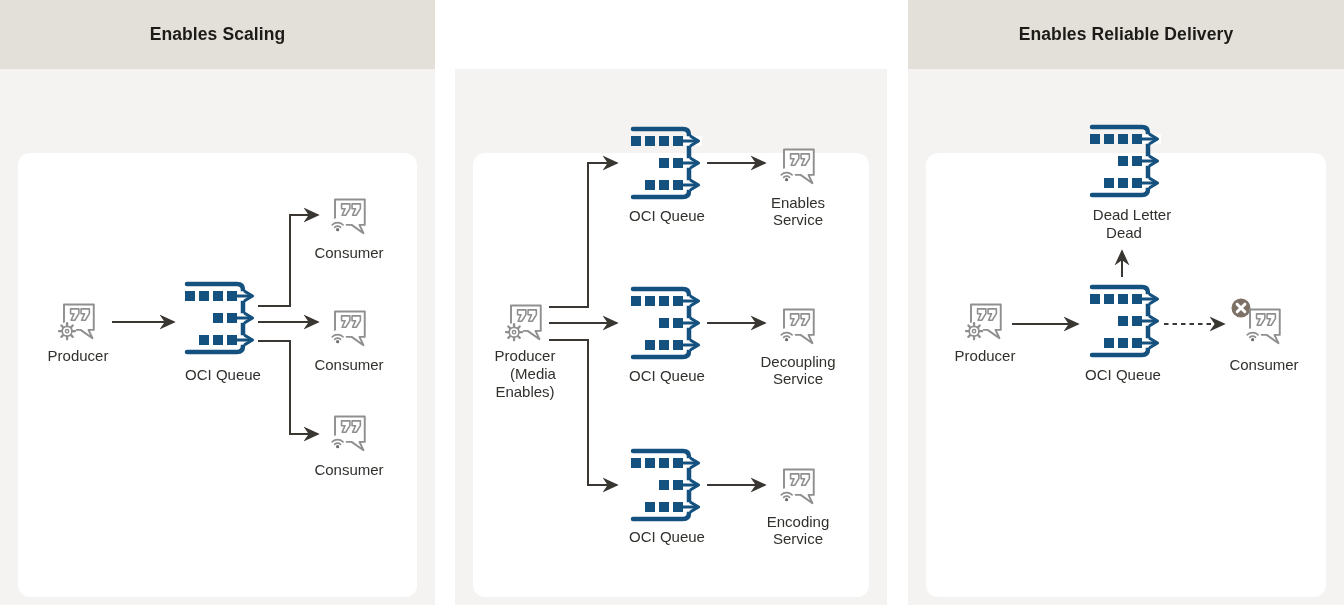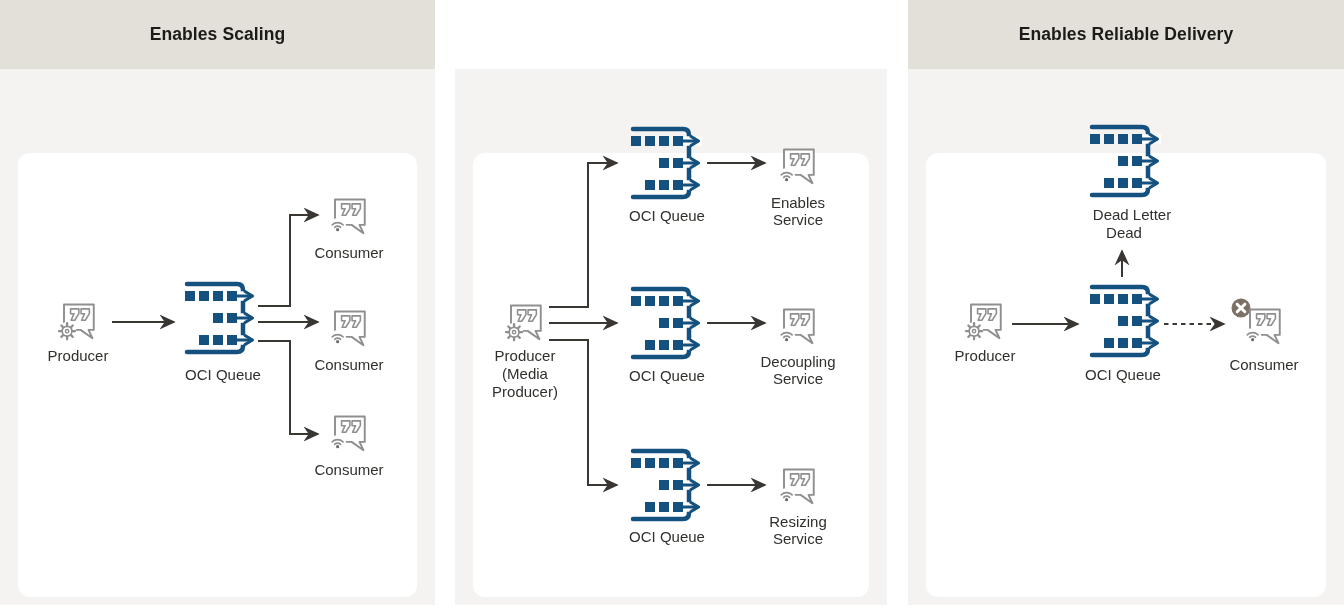--- a/index.html
+++ b/index.html
@@ -221,32 +221,32 @@
           <use href="#sym-consumer"></use>
         </svg>
     </div>
     <div class="node" style="left:322px;top:466px;width:42px;height:42px">
       <svg viewBox="0 0 48 48">
           <use href="#sym-consumer"></use>
         </svg>
     </div>
 
     <div class="lbl" style="left:70px;top:347px">Producer</div>
-    <div class="lbl" style="left:70px;top:365px">(Media</div>
-    <div class="lbl" style="left:70px;top:383px">Producer)</div>
+    <div class="lbl" style="left:78px;top:365px">(Media</div>
+    <div class="lbl" style="left:70px;top:383px">Enables)</div>
 
     <div class="lbl" style="left:212px;top:207px">OCI Queue</div>
     <div class="lbl" style="left:212px;top:367px">OCI Queue</div>
     <div class="lbl" style="left:212px;top:528px">OCI Queue</div>
 
     <div class="lbl" style="left:343px;top:194px">Enables</div>
     <div class="lbl" style="left:343px;top:211px">Service</div>
     <div class="lbl" style="left:343px;top:353px">Decoupling</div>
     <div class="lbl" style="left:343px;top:370px">Service</div>
-    <div class="lbl" style="left:343px;top:513px">Resizing</div>
+    <div class="lbl" style="left:343px;top:513px">Encoding</div>
     <div class="lbl" style="left:343px;top:530px">Service</div>
   </section>
 
   <section class="panel" style="left:908px;width:436px">
     <header class="panel-hd">
       <span>Enables Reliable Delivery</span>
     </header>
     <div class="panel-bd">
       <div class="card"></div>
     </div>

